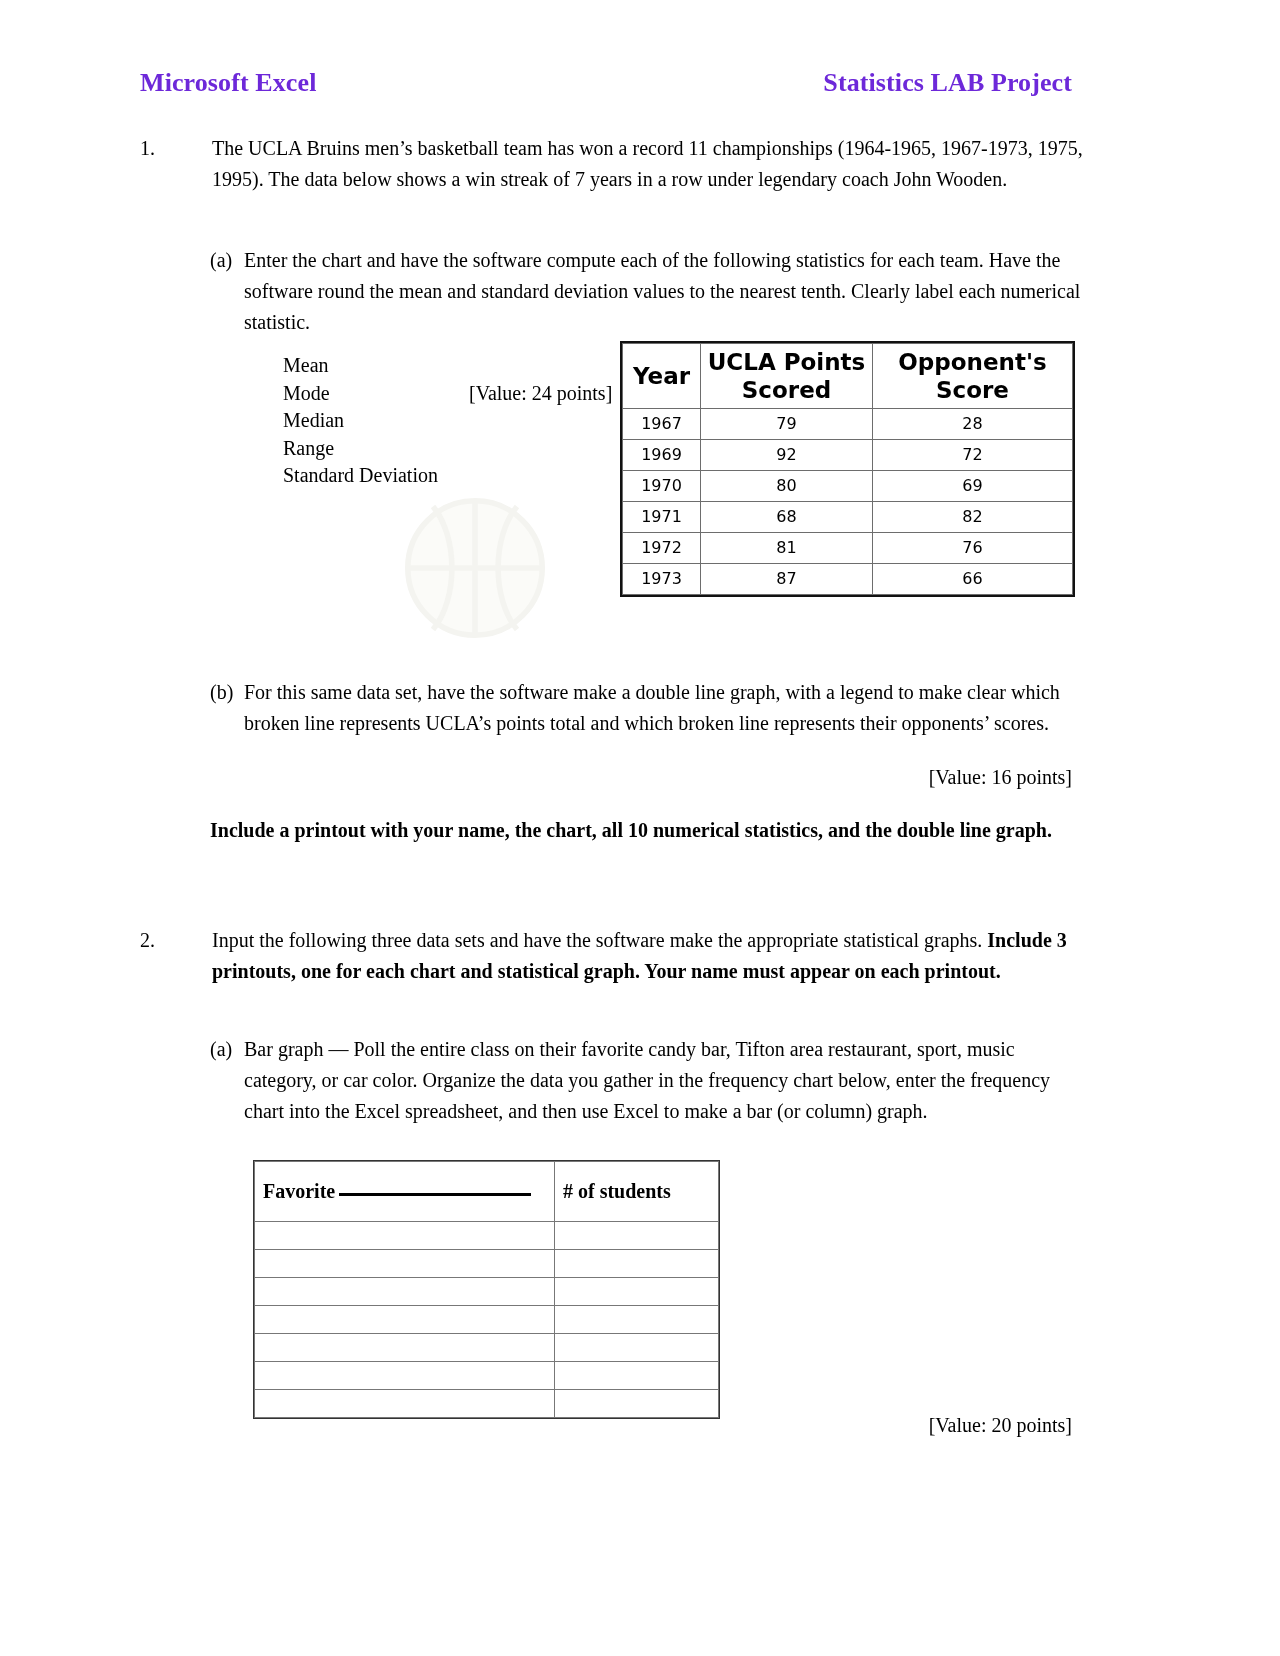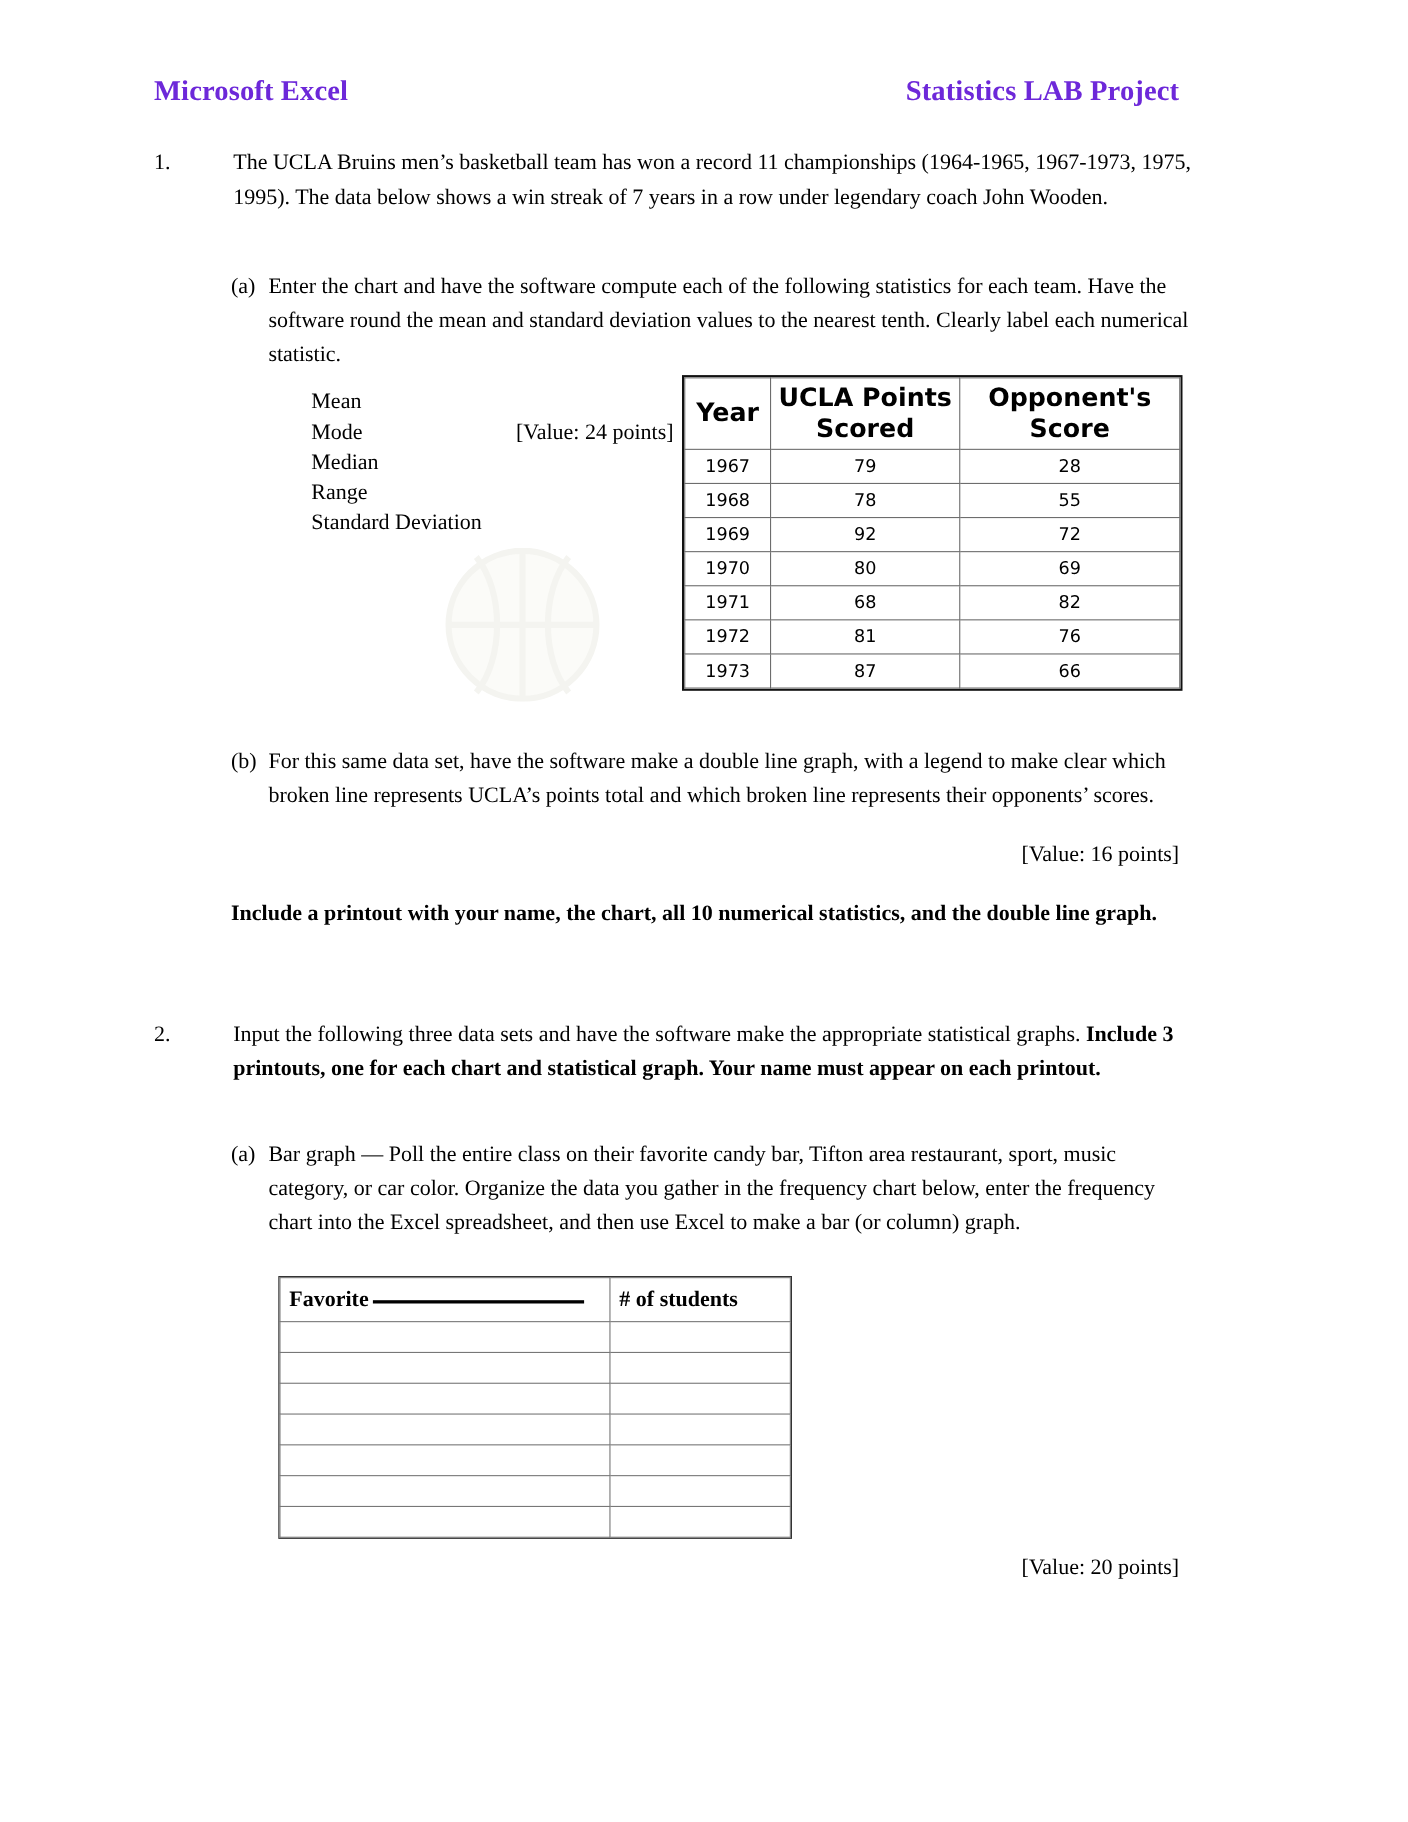--- a/index.html
+++ b/index.html
@@ -173,21 +173,21 @@
     font-family: "Liberation Serif", "DejaVu Serif", serif;
   }
   table.freq th, table.freq td {
     border: 1px solid #777;
     height: 28px;
   }
   table.freq th {
     font-size: 20px;
     font-weight: bold;
     height: 34px;
-    padding: 8px 8px;
+    padding: 18px 8px;
     text-align: left;
     vertical-align: middle;
   }
   .freq-col-a { width: 300px; }
   .freq-col-b { width: 164px; }
   th.freq-b { text-align: center; }
   .blank-line {
     display: inline-block;
     width: 192px;
     border-bottom: 3px solid #000;
@@ -259,25 +259,20 @@
           </th>
         </tr>
       </thead>
       <tbody>
         <tr>
           <td class="year-cell">1967</td>
           <td>79</td>
           <td>28</td>
         </tr>
         <tr>
-          <td class="year-cell">1968</td>
-          <td>78</td>
-          <td>55</td>
-        </tr>
-        <tr>
           <td class="year-cell">1969</td>
           <td>92</td>
           <td>72</td>
         </tr>
         <tr>
           <td class="year-cell">1970</td>
           <td>80</td>
           <td>69</td>
         </tr>
         <tr>

